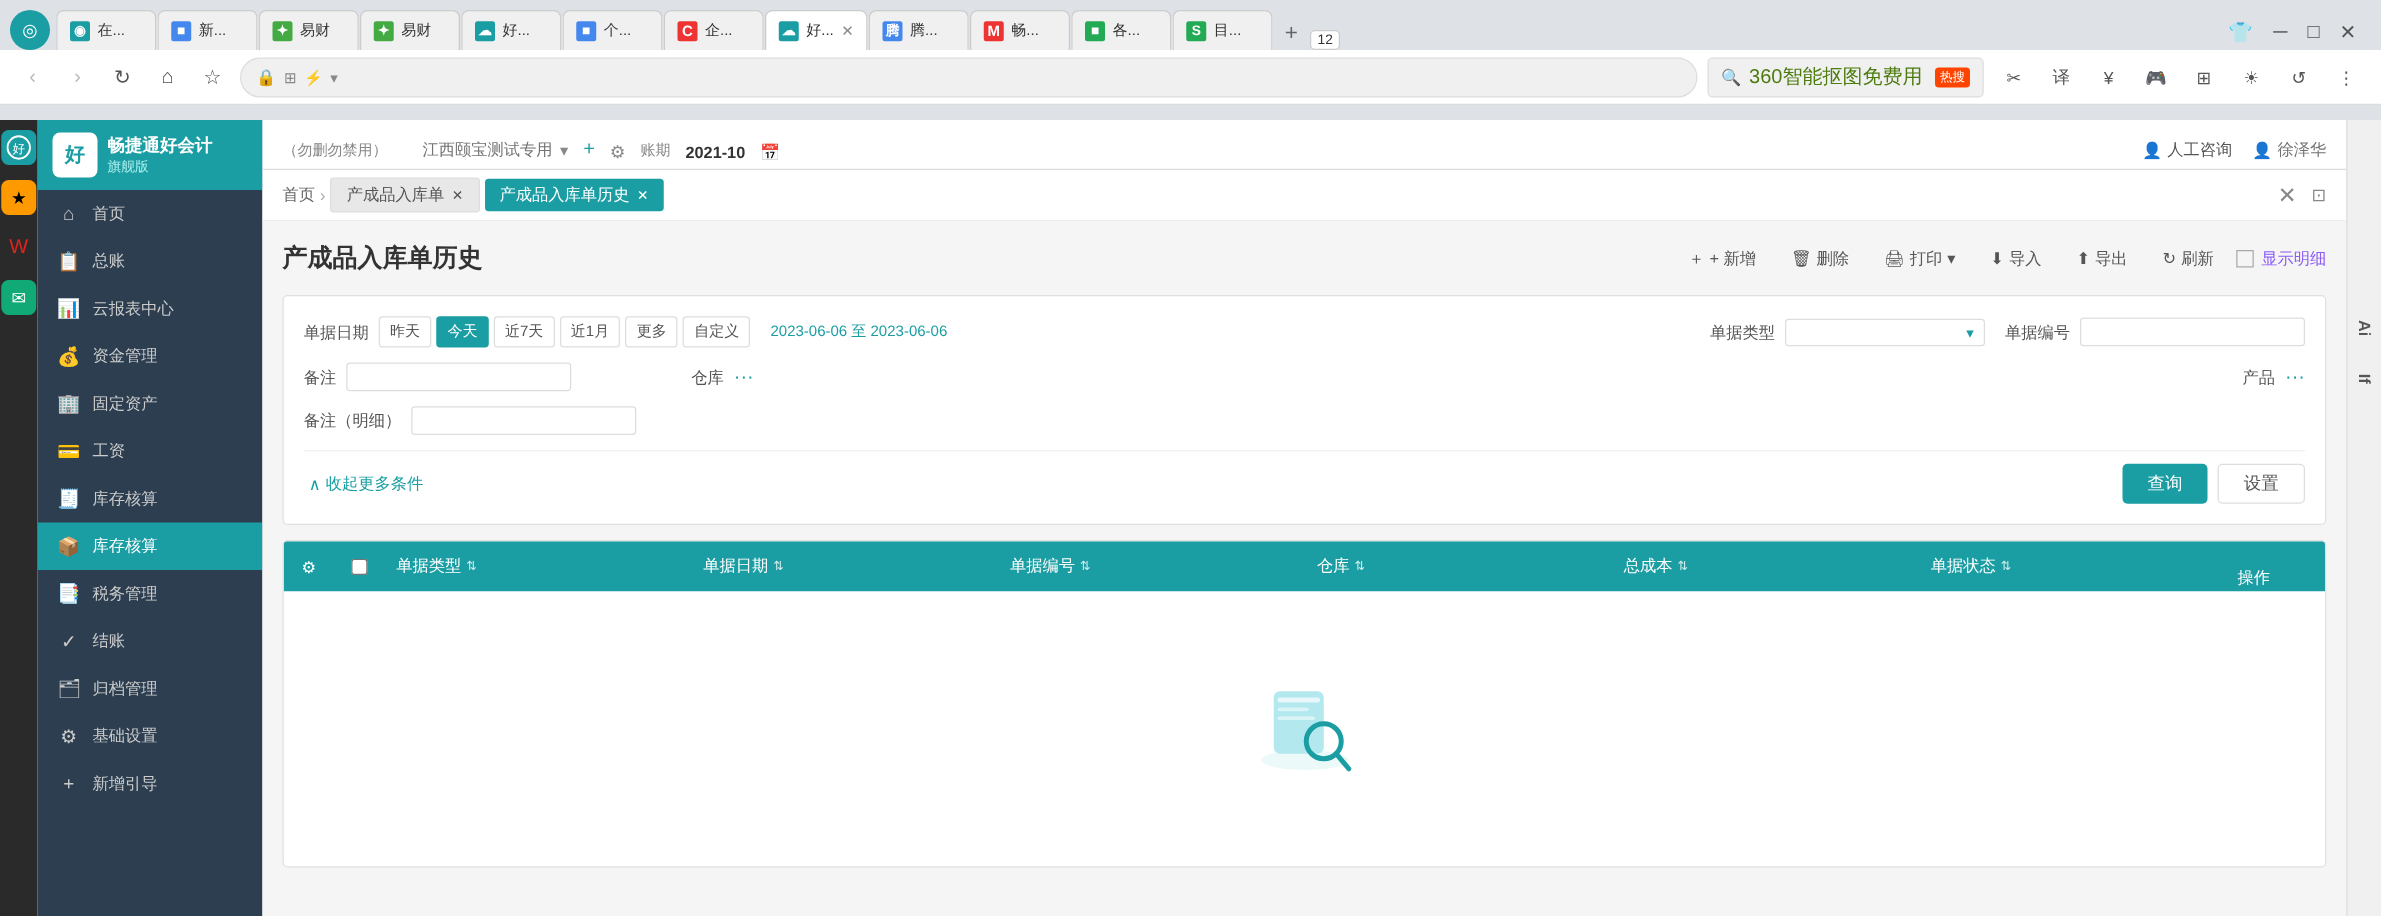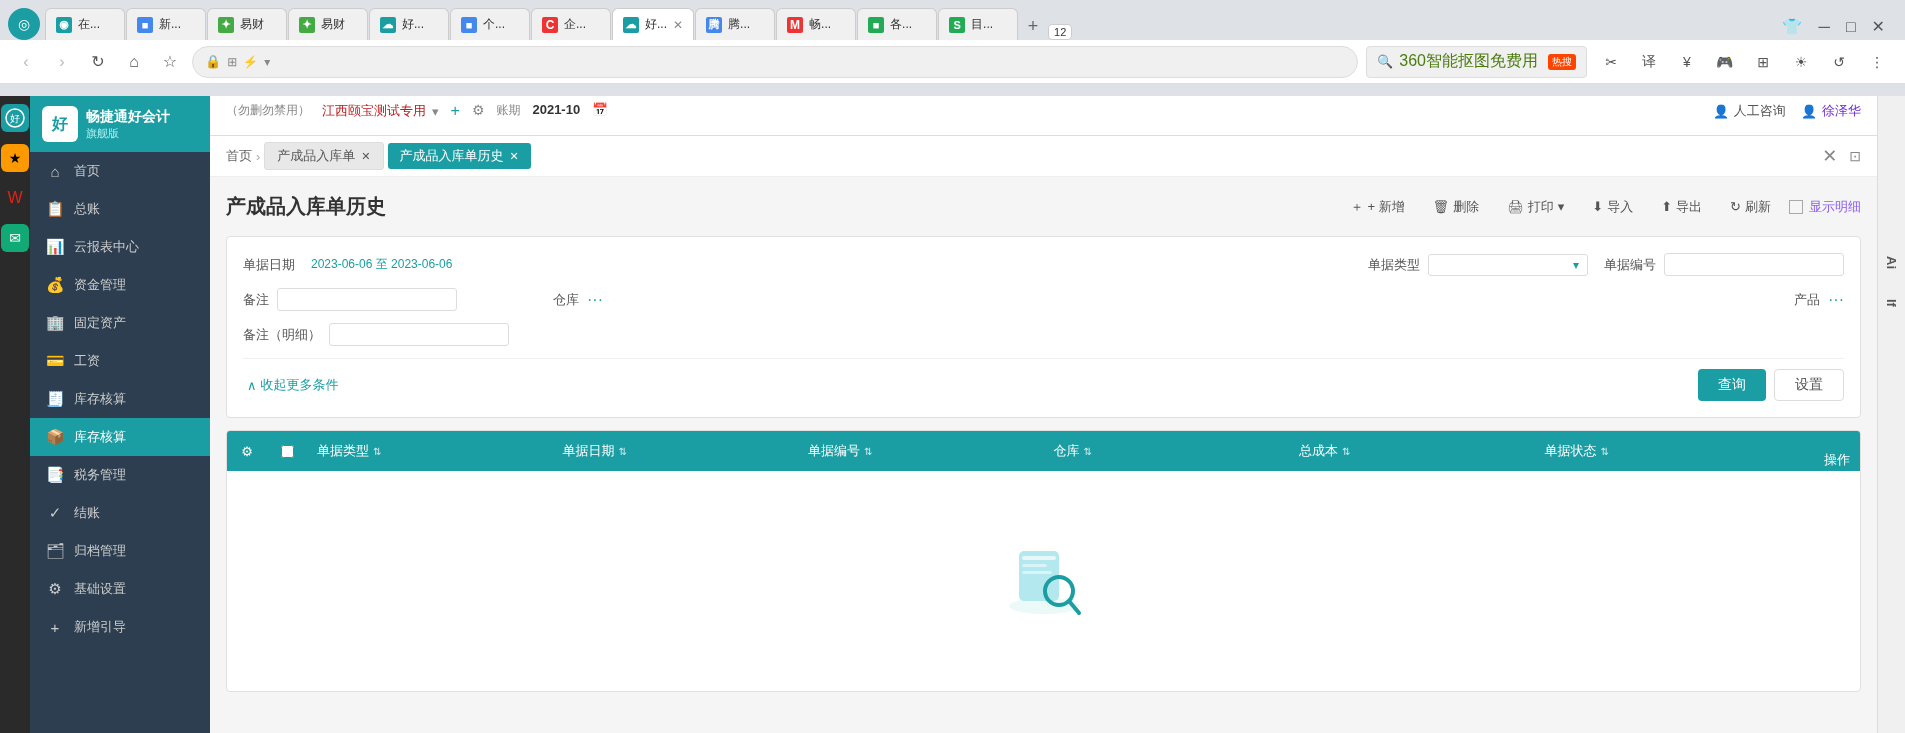--- a/index.html
+++ b/index.html
@@ -47,31 +47,31 @@
     .sidebar-sub-text { color: #aee; font-size: 11px; }
     .sidebar-nav { flex: 1; overflow-y: auto; }
     .sidebar-item { display: flex; align-items: center; padding: 10px 16px; gap: 10px; cursor: pointer; color: #ccc; font-size: 13px; }
     .sidebar-item.active { background: #1a9ea3; color: #fff; }
     .sidebar-item-icon { font-size: 15px; width: 18px; text-align: center; }
 
     
     .content-area { flex: 1; display: flex; flex-direction: column; background: #f5f5f5; overflow: hidden; }
 
     
-    .content-topbar { background: #fff; border-bottom: 1px solid #ddd; padding: 6px 16px; display: flex; align-items: flex-start; gap: 12px; height: 40px; }
+    .content-topbar { background: #fff; border-bottom: 1px solid #ddd; padding: 6px 16px; display: flex; align-items: flex-end; gap: 12px; height: 40px; }
     .company-selector { display: flex; align-items: center; gap: 6px; font-size: 13px; color: #333; cursor: pointer; }
-    .company-name { color: #b91c1c; }
+    .company-name { color: #737373; margin-left: 16px; }
     .topbar-add { color: #1a9ea3; cursor: pointer; font-size: 16px; }
     .topbar-gear { color: #888; cursor: pointer; font-size: 14px; }
     .period-label { font-size: 12px; color: #888; }
     .period-value { font-size: 13px; color: #333; font-weight: bold; }
     .calendar-icon { color: #1a9ea3; cursor: pointer; }
     .topbar-right { margin-left: auto; display: flex; align-items: center; gap: 16px; }
     .help-btn { display: flex; align-items: center; gap: 4px; font-size: 13px; color: #555; cursor: pointer; }
-    .user-name { font-size: 13px; color: #6d28d9; }
+    .user-name { font-size: 13px; color: #737373; }
 
     
     .breadcrumb-bar { display: flex; align-items: center; padding: 6px 16px; background: #fff; border-bottom: 1px solid #eee; gap: 4px; font-size: 13px; }
     .breadcrumb-item { color: #666; cursor: pointer; }
     .breadcrumb-sep { color: #aaa; }
     .page-tab { display: inline-flex; align-items: center; padding: 4px 12px; border-radius: 3px; cursor: pointer; gap: 6px; font-size: 13px; }
     .page-tab.inactive { background: #e8e8e8; color: #555; border: 1px solid #ddd; }
     .page-tab.active { background: #1a9ea3; color: #fff; }
     .page-tab-close { font-size: 11px; cursor: pointer; }
 
@@ -99,21 +99,21 @@
     .text-input { border: 1px solid #ddd; border-radius: 3px; padding: 3px 8px; font-size: 13px; color: #333; width: 180px; }
     .dots-btn { cursor: pointer; color: #1a9ea3; font-size: 16px; }
     .collapse-btn { display: flex; align-items: center; justify-content: center; gap: 4px; color: #1a9ea3; cursor: pointer; font-size: 13px; padding: 4px; }
 
     
     .data-table-wrapper { background: #fff; border-radius: 4px; overflow: hidden; border: 1px solid #e0e0e0; }
     .data-table-header { display: flex; align-items: center; background: #1a9ea3; color: #fff; height: 40px; }
     .th-cell { display: flex; align-items: center; padding: 0 10px; font-size: 13px; gap: 4px; cursor: pointer; flex: 1; }
     .th-cell.checkbox-cell { flex: 0 0 40px; justify-content: center; }
     .th-cell.gear-cell { flex: 0 0 40px; justify-content: center; }
-    .th-cell.action-cell { flex: 0 0 80px; justify-content: flex-end; margin-top: 18px; }
+    .th-cell.action-cell { flex: 0 0 80px; justify-content: flex-start; margin-top: 18px; }
     .sort-icon { font-size: 10px; opacity: 0.8; }
     .table-empty { display: flex; flex-direction: column; align-items: center; justify-content: center; padding: 60px; color: #aaa; }
 
     
     .icon-blue { background: #4488ee; color: #fff; }
     .icon-green { background: #44aa44; color: #fff; }
     .icon-red { background: #ee3333; color: #fff; }
     .icon-teal { background: #1a9ea3; color: #fff; }
     .icon-sheet { background: #22aa55; color: #fff; }
   </style>
@@ -374,20 +374,40 @@
             <span class="show-label">显示明细</span>
           </div>
         </div>
       </div>
 
       <div class="search-panel">
 
         <div class="search-row">
           <div class="search-field">
             <span class="search-field-label">单据日期</span>
+            <div class="date-filter-btns">
+              <button class="date-btn">
+                <span>昨天</span>
+              </button>
+              <button class="date-btn active">
+                <span>今天</span>
+              </button>
+              <button class="date-btn">
+                <span>近7天</span>
+              </button>
+              <button class="date-btn">
+                <span>近1月</span>
+              </button>
+              <button class="date-btn">
+                <span>更多</span>
+              </button>
+              <button class="date-btn">
+                <span>自定义</span>
+              </button>
+            </div>
           </div>
           <div style="font-size:12px;color:#1a9ea3;">2023-06-06 至 2023-06-06</div>
 
           <div class="search-field" style="margin-left:auto;">
             <span class="search-field-label">单据类型</span>
             <div class="dropdown-select">
               <span class="dropdown-select-text"></span>
               <span class="dropdown-arrow">▾</span>
             </div>
           </div>

